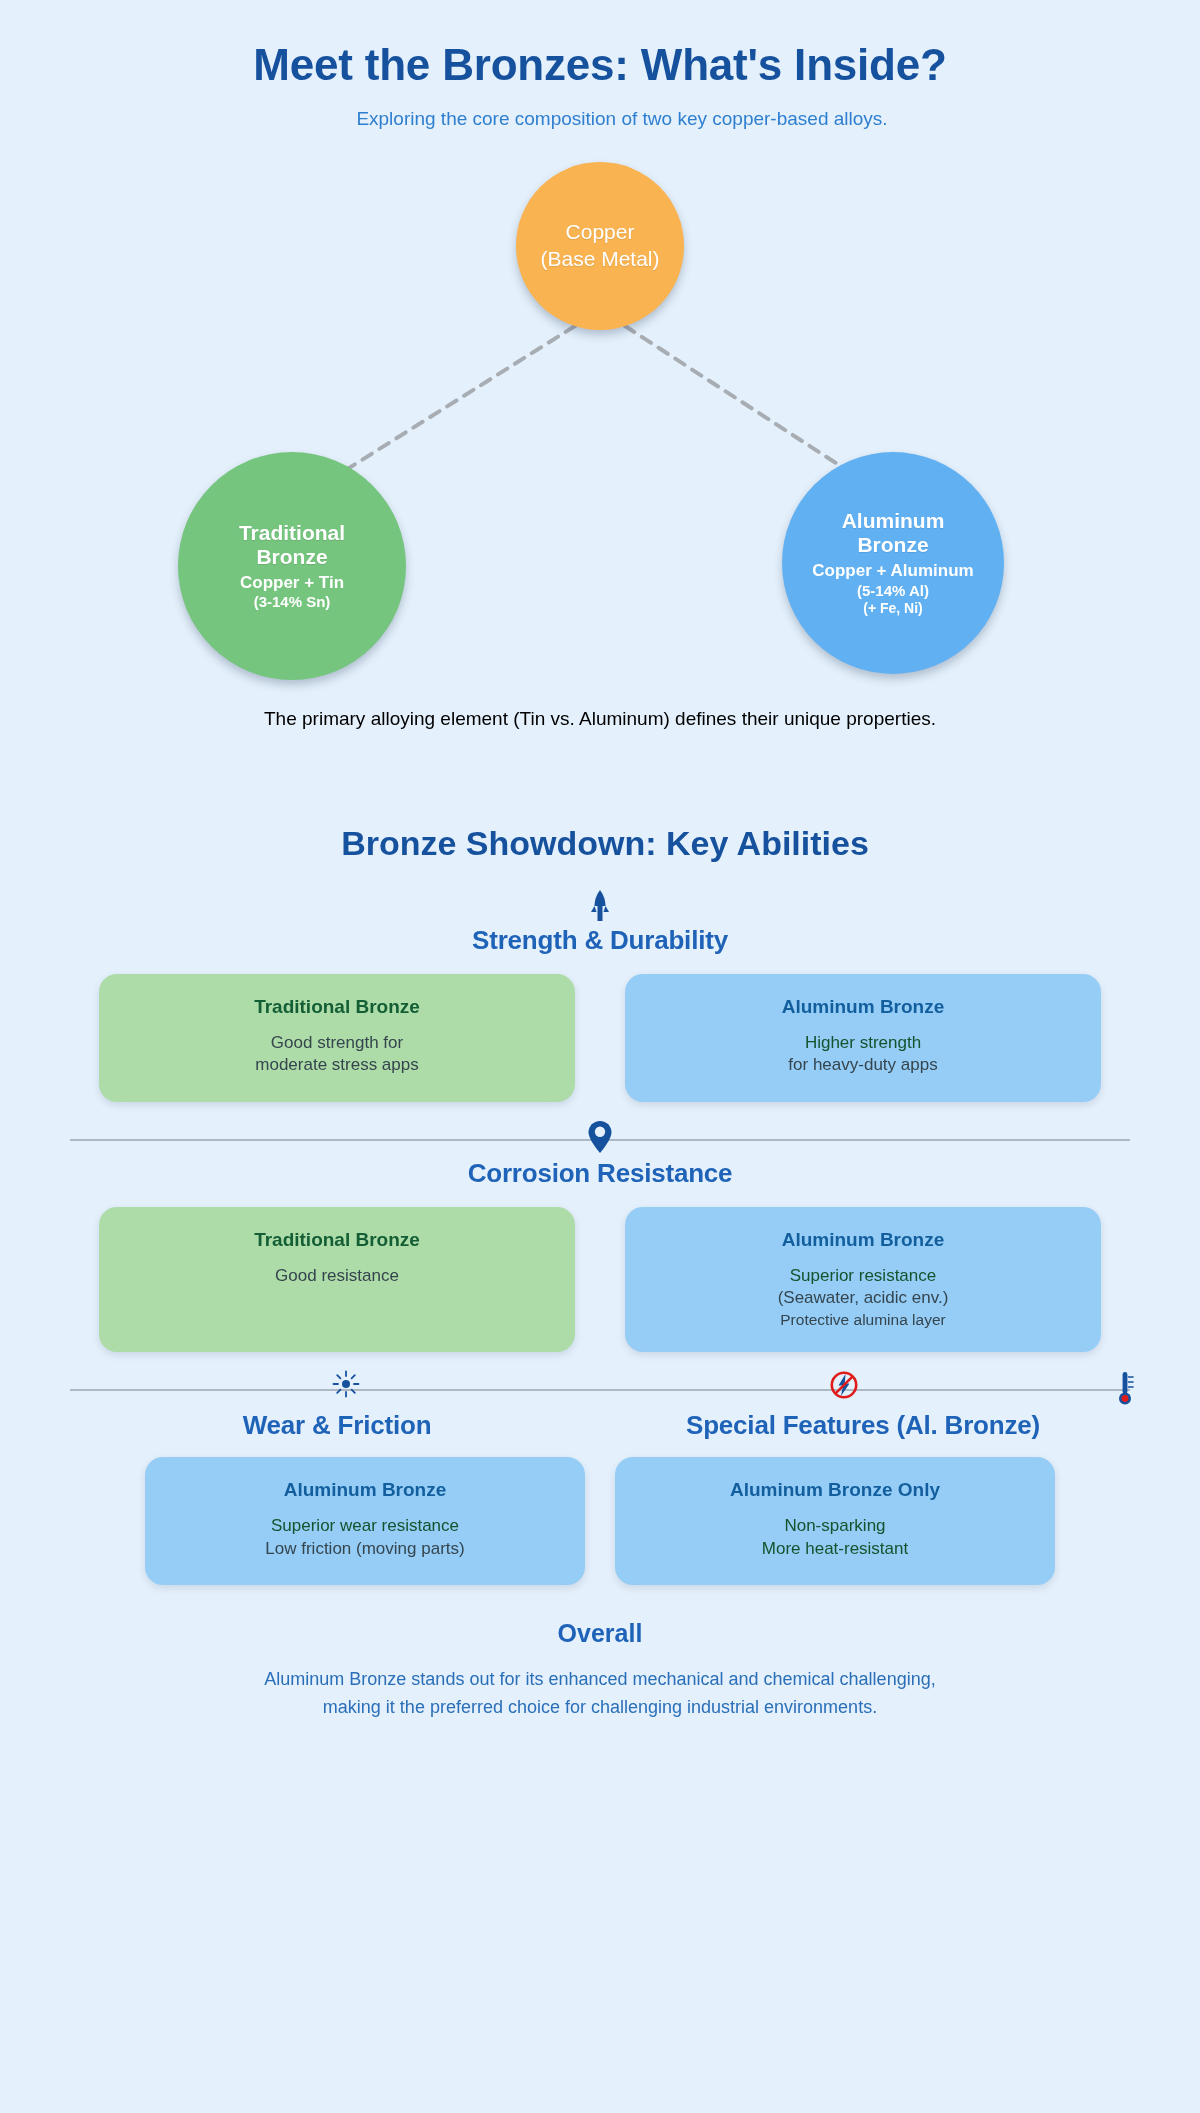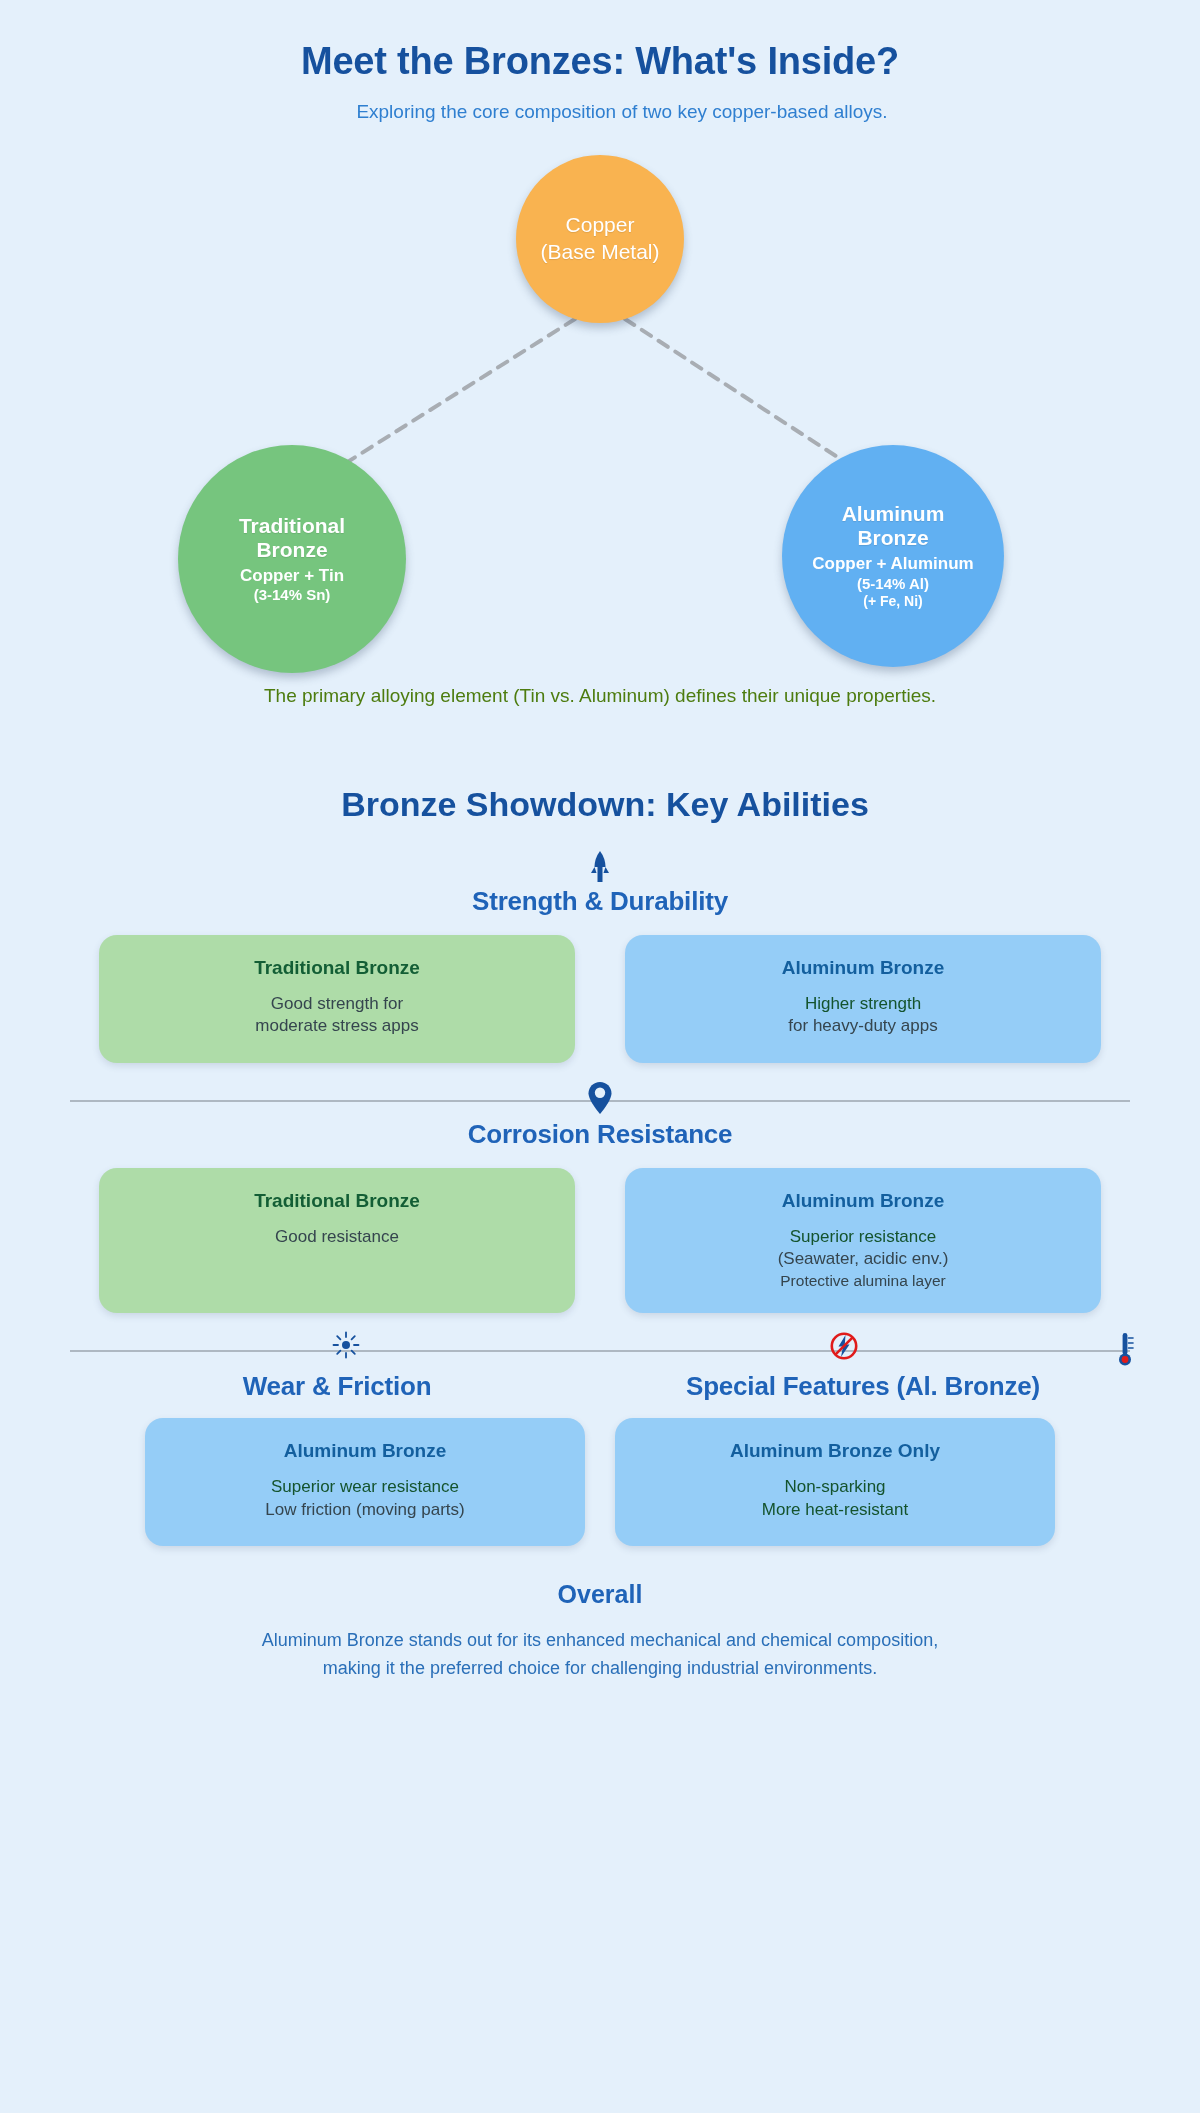--- a/index.html
+++ b/index.html
@@ -19,21 +19,21 @@
     min-height: 2113px;
     box-sizing: border-box;
     position: relative;
     overflow: hidden;
   }
 
   
   .hero-title {
     text-align: center;
     color: #16519e;
-    font-size: 38px;
+    font-size: 44px;
     font-weight: bold;
     letter-spacing: -0.2px;
     padding-top: 40px;
     margin: 0;
   }
   .hero-sub {
     text-align: center;
     color: #2f7fd0;
     font-size: 19px;
     margin: 18px 0 0 0;
@@ -106,23 +106,23 @@
     background: #76c57e;
   }
   #node-aluminum {
     width: 222px; height: 222px;
     left: 782px; top: 322px;
     background: #61b0f2;
   }
 
   .diagram-caption {
     text-align: center;
-    color: #4d7c0f;
+    color: #000000;
     font-size: 19px;
-    margin: 0;
+    margin: 16px;
     padding-top: 2px;
   }
 
   
   .section2 {
     padding-top: 78px;
   }
   .section-title {
     text-align: center;
     color: #16519e;
@@ -374,19 +374,19 @@
       </div>
       <div class="card blue" style="width:440px;">
         <div class="card-title">Aluminum Bronze Only</div>
         <div class="card-line b">Non-sparking</div>
         <div class="card-line b">More heat-resistant</div>
       </div>
     </div>
 
     <div class="overall-title">Overall</div>
     <div class="overall-body">
-      <div>Aluminum Bronze stands out for its enhanced mechanical and chemical composition,</div>
+      <div>Aluminum Bronze stands out for its enhanced mechanical and chemical challenging,</div>
       <div>making it the preferred choice for challenging industrial environments.</div>
     </div>
 
     <div class="spacer-bottom"></div>
   </div>
 </div>
 
 </body></html>

